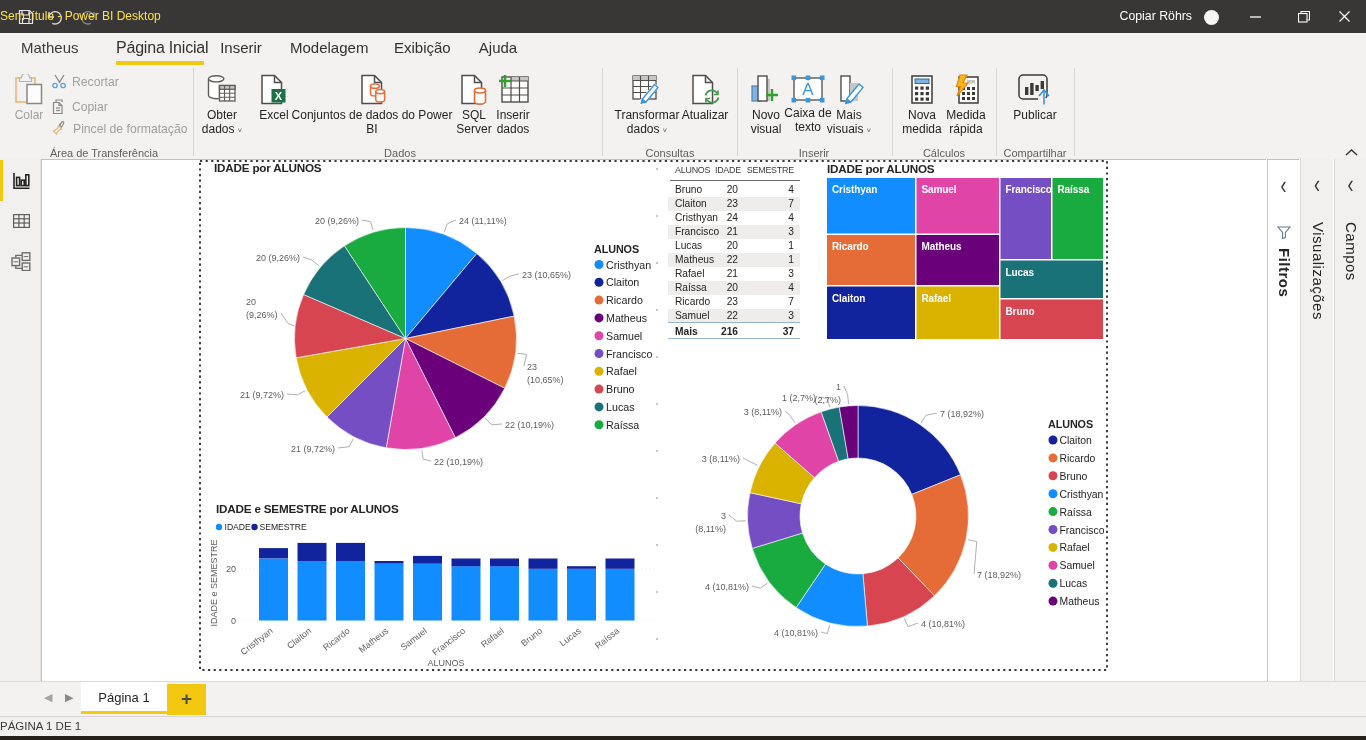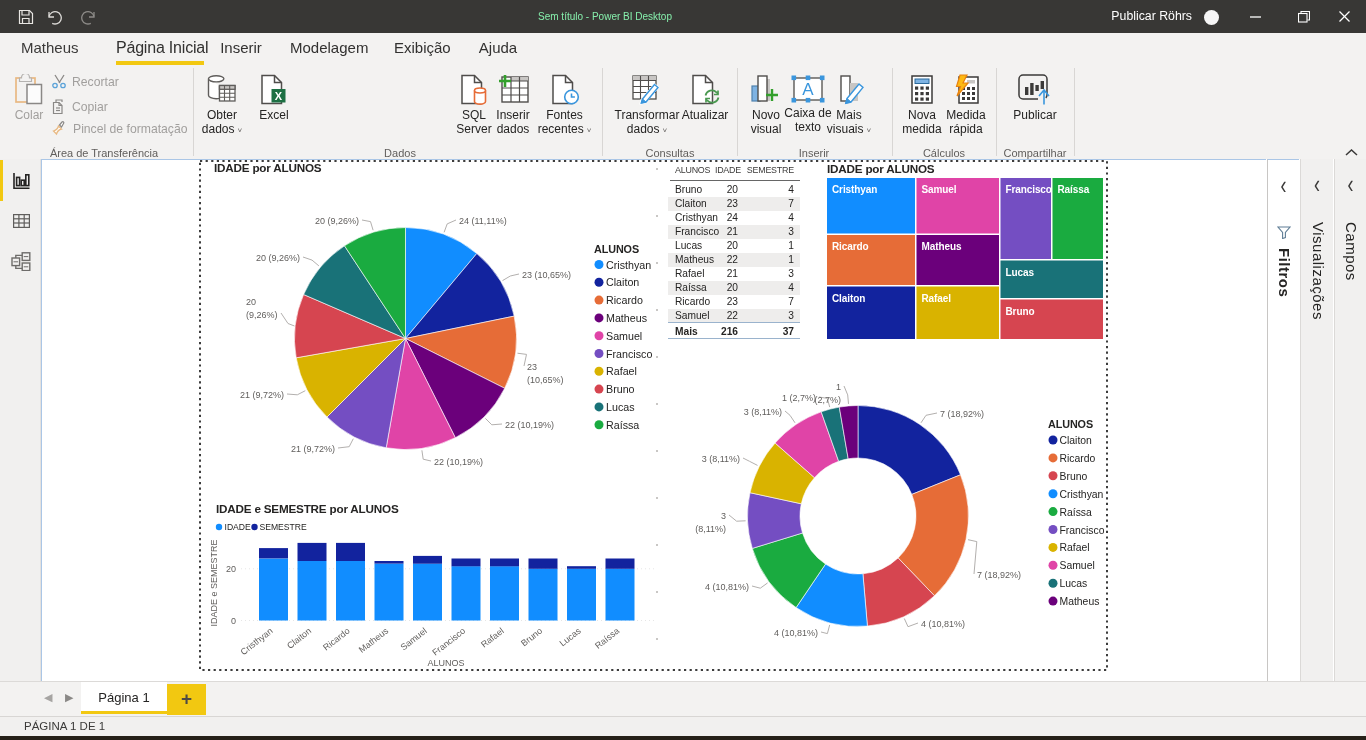--- a/index.html
+++ b/index.html
@@ -2,21 +2,21 @@
 <html><head>
 <meta charset="utf-8">
 <style>
 * { margin:0; padding:0; box-sizing:border-box; }
 html,body { width:1366px; height:740px; overflow:hidden; }
 body { font-family:"Liberation Sans",sans-serif; background:#fff; position:relative; }
 .abs { position:absolute; }
 
 
 #titlebar { position:absolute; left:0; top:0; width:1366px; height:33px; background:#383735; color:#fff; }
-#titlebar .title { position:absolute; left:0; top:0; height:33px; line-height:33px; text-align:center; font-size:10px; color:#86efac; width:1210px; }
+#titlebar .title { position:absolute; left:0; top:0; height:33px; line-height:33px; font-size:12px; color:#fde047; width:1210px; }
 #titlebar svg { position:absolute; top:0; }
 .user { position:absolute; right:174px; top:0; height:33px; line-height:33px; font-size:12.3px; }
 .avatar { position:absolute; right:147px; top:10px; width:15px; height:15px; border-radius:50%; background:#f6f6f6; }
 
 
 #menubar { position:absolute; left:0; top:33px; width:1366px; height:32px; background:#f3f2f1; }
 .mitem { position:absolute; top:0; height:32px; line-height:30px; font-size:15px; color:#323130; text-align:center; white-space:nowrap; }
 
 
 #ribbon { position:absolute; left:0; top:65px; width:1366px; height:94px; background:#f3f2f1; }
@@ -49,42 +49,42 @@
 .c3 { position:absolute; right:6px; }
 .total { position:absolute; top:159px; left:0; width:132px; height:17px; line-height:17px; font-weight:bold; border-top:1px solid #9ab3cd; border-bottom:1px solid #9ab3cd; }
 
 
 .rail { position:absolute; top:159px; height:557px; }
 .vtext { position:absolute; writing-mode:vertical-rl; font-size:15px; color:#252423; letter-spacing:0.5px; }
 .railchev { position:absolute; width:100%; text-align:center; top:16px; font-size:18px; color:#3b3a39; font-family:"Liberation Sans",sans-serif; transform:scaleY(1.4); }
 
 
 #tabbar { position:absolute; left:0; top:681px; width:1366px; height:35px; background:#f3f2f1; border-top:1px solid #dcdad8; }
-#statusbar { position:absolute; left:0; top:716px; width:1366px; height:20px; background:#f1f0ef; border-top:1px solid #d8d6d4; font-size:11.5px; color:#3b3a39; line-height:19px; padding-left:24px; }
+#statusbar { position:absolute; left:0; top:716px; width:1366px; height:20px; background:#f1f0ef; border-top:1px solid #d8d6d4; font-size:11.5px; color:#3b3a39; line-height:19px; padding-left:0; }
 #bottomstrip { position:absolute; left:0; top:736px; width:1366px; height:4px; background:#262018; }
 </style>
 </head>
 <body>
 
 <div id="titlebar">
   <svg width="16" height="16" viewBox="0 0 16 16" style="left:18px;top:9px" fill="none" stroke="#e8e6e3" stroke-width="1.2">
     <path d="M1.5 1.5 h10 l3 3 v10 h-13 Z"></path>
       <path d="M4 1.5 v4.5 h7 v-4.5"></path>
       <path d="M4.5 14.5 v-5 h6.5 v5"></path>
   </svg>
   <svg width="18" height="16" viewBox="0 0 18 16" style="left:46px;top:9px" fill="none" stroke="#dddbd8" stroke-width="1.3">
     <path d="M3 3 v5 h5"></path>
       <path d="M3 7.5 a6.2 6.2 0 1 1 3.2 6.8"></path>
   </svg>
   <svg width="18" height="16" viewBox="0 0 18 16" style="left:79px;top:9px" fill="none" stroke="#8d8b88" stroke-width="1.3">
     <path d="M15 3 v5 h-5"></path>
       <path d="M15 7.5 a6.2 6.2 0 1 0 -3.2 6.8"></path>
   </svg>
   <div class="title">Sem título - Power BI Desktop</div>
-  <div class="user">Publicar Röhrs</div>
+  <div class="user">Copiar Röhrs</div>
   <div class="avatar"></div>
   <svg class="abs" style="right:105px;top:16px" width="11" height="2" viewBox="0 0 11 2">
       <line x1="0" y1="1" x2="11" y2="1" stroke="#fff" stroke-width="1.3"></line>
     </svg>
   <svg class="abs" style="right:56px;top:11px" width="12" height="12" viewBox="0 0 12 12" fill="none" stroke="#fff" stroke-width="1.1">
       <rect x="0.5" y="2.5" width="8.5" height="8.5"></rect>
       <path d="M3 2.5 v-2 h8.5 v8.5 h-2"></path>
     </svg>
   <svg class="abs" style="right:16px;top:11px" width="11" height="11" viewBox="0 0 11 11" stroke="#fff" stroke-width="1.2">
       <line x1="0.5" y1="0.5" x2="10.5" y2="10.5"></line>
@@ -148,46 +148,48 @@
   </div>
   <div class="rbtn" style="left:251px;width:46px;">
     <svg class="ic" width="28" height="32" viewBox="0 0 28 32" fill="none">
       <path d="M2 1.5 h12.5 l7 7 v21 h-19.5 Z" fill="#fff" stroke="#4f4d4b" stroke-width="1.5"></path>
       <path d="M14.5 1.5 v7 h7" fill="none" stroke="#4f4d4b" stroke-width="1.5"></path>
       <rect x="11.5" y="15" width="14" height="13.5" fill="#1d7044"></rect>
       <text x="18.5" y="26" text-anchor="middle" font-family="Liberation Sans" font-size="11" font-weight="bold" fill="#fff">X</text>
     </svg>
     Excel
   </div>
+  <div class="rbtn" style="left:289px;width:166px;">
+    <svg class="ic" width="30" height="32" viewBox="0 0 30 32" fill="none">
+      <path d="M5 1.5 h12.5 l7 7 v21 h-19.5 Z" fill="#fff" stroke="#4f4d4b" stroke-width="1.5"></path>
+      <path d="M17.5 1.5 v7 h7" fill="none" stroke="#4f4d4b" stroke-width="1.5"></path>
+      <path d="M13.5 12.2 v7.6 c0 1.3 2 2.3 4.4 2.3 q0.5 0 1 -0.05" fill="#fff" stroke="#e66c37" stroke-width="1.5"></path>
+      <ellipse cx="17.9" cy="12.2" rx="4.4" ry="2.1" fill="#fff" stroke="#e66c37" stroke-width="1.5"></ellipse>
+      <path d="M18.8 17.6 v8.2 c0 1.3 2 2.3 4.4 2.3 s4.4 -1 4.4 -2.3 v-8.2" fill="#fff" stroke="#e66c37" stroke-width="1.5"></path>
+      <ellipse cx="23.2" cy="17.6" rx="4.4" ry="2.1" fill="#fff" stroke="#e66c37" stroke-width="1.5"></ellipse>
+    </svg>
+    Conjuntos de dados do Power<br>BI
+  </div>
   <div class="rbtn" style="left:448px;width:52px;">
     <svg class="ic" width="30" height="32" viewBox="0 0 30 32" fill="none">
       <path d="M3 1.5 h12.5 l7 7 v21 h-19.5 Z" fill="#fff" stroke="#4f4d4b" stroke-width="1.5"></path>
       <path d="M15.5 1.5 v7 h7" fill="none" stroke="#4f4d4b" stroke-width="1.5"></path>
       <path d="M15.5 16.5 v11 c0 1.4 2.5 2.6 5.5 2.6 s5.5 -1.2 5.5 -2.6 v-11" fill="#fff" stroke="#e66c37" stroke-width="1.6"></path>
       <ellipse cx="21" cy="16.5" rx="5.5" ry="2.5" fill="#fff" stroke="#e66c37" stroke-width="1.6"></ellipse>
     </svg>
     SQL<br>Server
   </div>
   <div class="rbtn" style="left:487px;width:52px;">
     <svg class="ic" width="32" height="32" viewBox="0 0 32 32" fill="none">
       <rect x="5" y="3" width="26" height="25" fill="#fff" stroke="#4f4d4b" stroke-width="1.4"></rect>
       <rect x="14" y="3" width="17" height="4" fill="#c8c6c4"></rect>
       <path d="M5 7 h26 M5 14 h26 M5 21 h26 M14 3 v25 M22.5 3 v25" stroke="#4f4d4b" stroke-width="1.2"></path>
       <path d="M8 1 v12 M2 7 h12" stroke="#33a02c" stroke-width="2.6"></path>
     </svg>
     Inserir<br>dados
-  </div>
-  <div class="rbtn" style="left:532px;width:65px;">
-    <svg class="ic" width="30" height="32" viewBox="0 0 30 32" fill="none">
-      <path d="M3 1.5 h12.5 l7 7 v21 h-19.5 Z" fill="#fff" stroke="#4f4d4b" stroke-width="1.5"></path>
-      <path d="M15.5 1.5 v7 h7" fill="none" stroke="#4f4d4b" stroke-width="1.5"></path>
-      <circle cx="21.5" cy="23" r="6.8" fill="#fff" stroke="#3a96dd" stroke-width="1.6"></circle>
-      <path d="M21.5 19.5 v3.5 h3.4" stroke="#3a96dd" stroke-width="1.6"></path>
-    </svg>
-    Fontes<br><span class="chev">recentes</span>
   </div>
   <div class="gl" style="left:330px;width:140px;">Dados</div>
   <div class="sep" style="left:602px;"></div>
 
   <div class="rbtn" style="left:608px;width:78px;">
     <svg class="ic" width="32" height="32" viewBox="0 0 32 32" fill="none">
       <rect x="2" y="2" width="23" height="23" fill="#fff" stroke="#4f4d4b" stroke-width="1.3"></rect>
       <rect x="2" y="2" width="23" height="4.5" fill="#c8c6c4"></rect>
       <path d="M2 6.5 h23 M2 12.5 h23 M2 18.5 h23 M9.5 2 v23 M17.5 2 v23" stroke="#4f4d4b" stroke-width="1.1"></path>
       <path d="M10 25.5 L23.5 9.5 l4.5 3.8 L14.5 29 l-5.8 1.3 Z" fill="#fff" stroke="#fff" stroke-width="1"></path>

